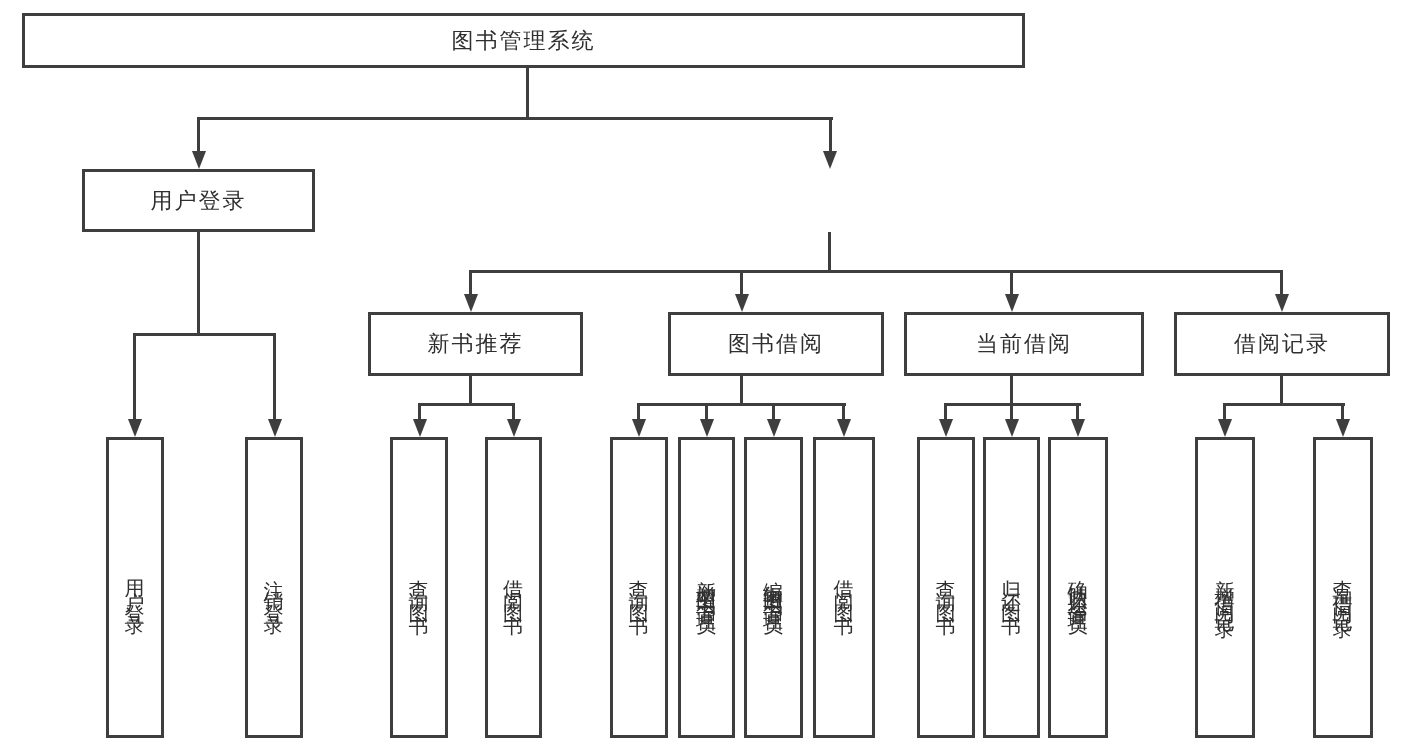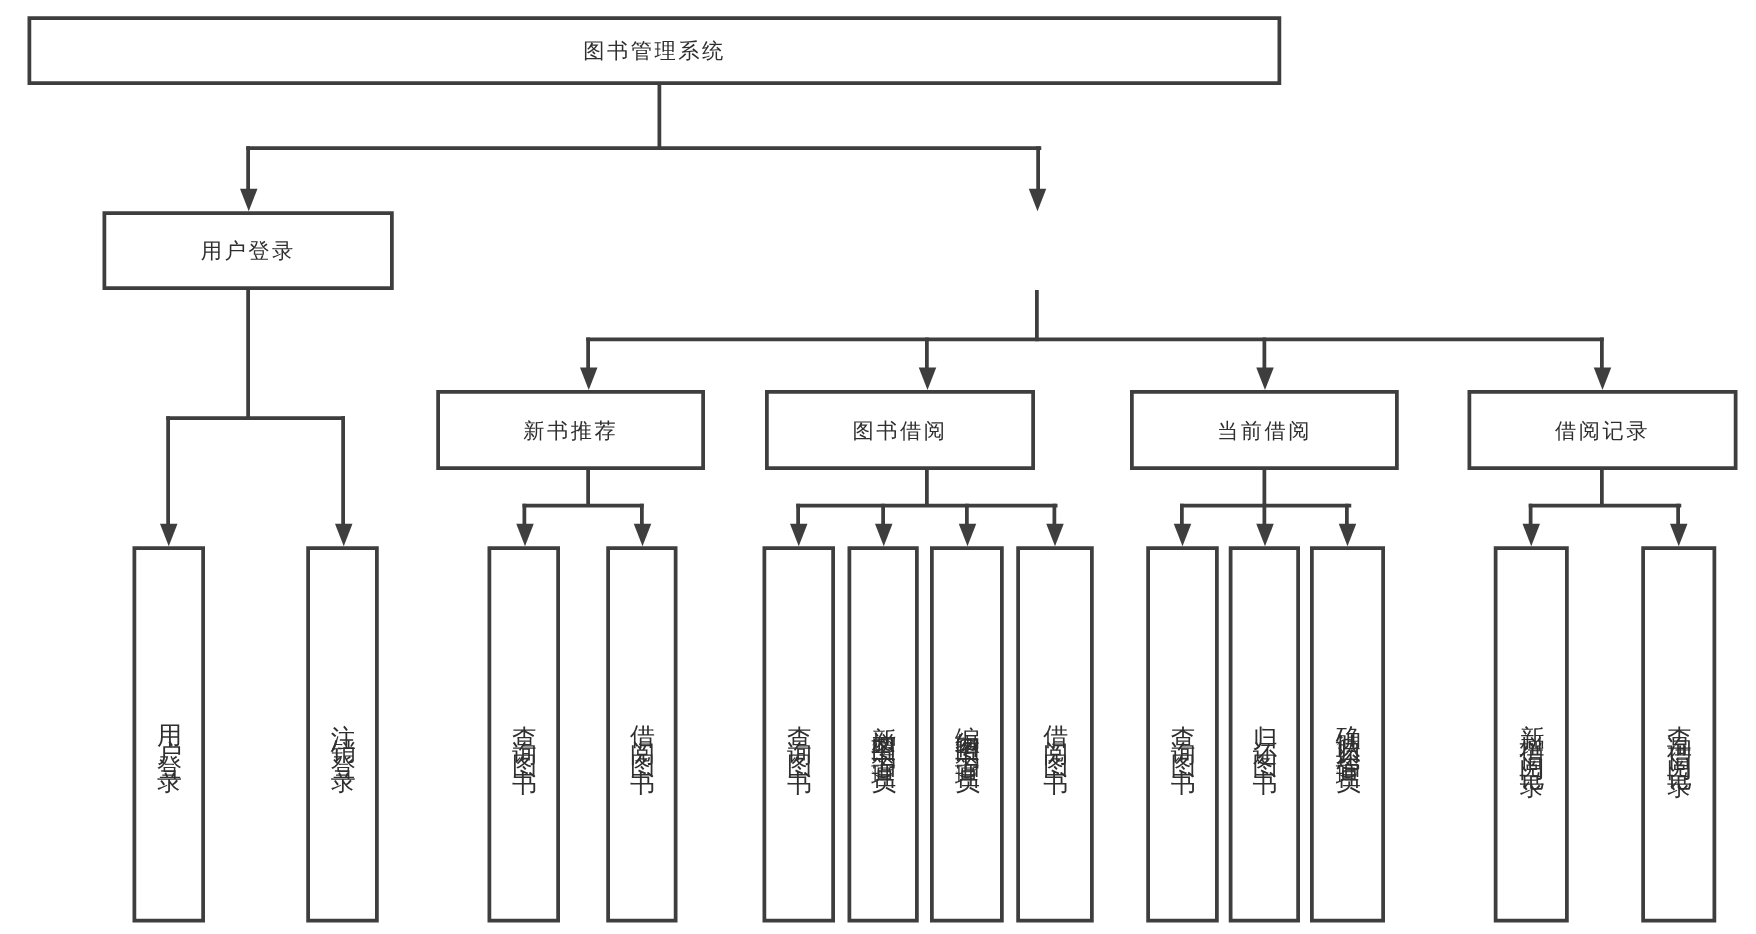--- a/index.html
+++ b/index.html
@@ -7,21 +7,21 @@
     position:relative; width:1405px; height:747px; background:#fff;
     font-family:"Liberation Sans","DejaVu Sans",sans-serif;
     overflow:hidden;
   }
   .box {
     position:absolute; background:#fff;
     border:3px solid #3e3e3e; box-sizing:border-box;
     display:flex; align-items:center; justify-content:center;
     color:#2f2f2f;
   }
-  .box.h { font-size:17px; letter-spacing:2px; }
+  .box.h { font-size:22px; letter-spacing:2px; }
   .box.v { font-size:20px; }
   .box.v .vtext { writing-mode:vertical-rl; line-height:1; }
   .ls12 { letter-spacing:12px; }
   .ls8  { letter-spacing:8px; }
   .ls5  { letter-spacing:5px; }
   .line { position:absolute; background:#3e3e3e; }
   .arrow {
     position:absolute; width:0; height:0;
     border-left:7px solid transparent;
     border-right:7px solid transparent;
@@ -40,29 +40,29 @@
 
   <div class="box h" style="left:22px;top:13px;width:1003px;height:55px">
     <span>图书管理系统</span>
   </div>
 
   <div class="box h" style="left:82px;top:169px;width:233px;height:63px">
     <span>用户登录</span>
   </div>
 
 
-  <div class="box h" style="left:349px;top:312px;width:215px;height:64px">
+  <div class="box h" style="left:368px;top:312px;width:215px;height:64px">
     <span>新书推荐</span>
   </div>
 
-  <div class="box h" style="left:612px;top:312px;width:216px;height:64px">
+  <div class="box h" style="left:668px;top:312px;width:216px;height:64px">
     <span>图书借阅</span>
   </div>
 
-  <div class="box h" style="left:904px;top:312px;width:215px;height:64px">
+  <div class="box h" style="left:904px;top:312px;width:240px;height:64px">
     <span>当前借阅</span>
   </div>
 
   <div class="box h" style="left:1174px;top:312px;width:216px;height:64px">
     <span>借阅记录</span>
   </div>
 
   <div class="box v" style="left:106px;top:437px;width:58px;height:301px">
     <span class="vtext ls12">用户登录</span>
   </div>

